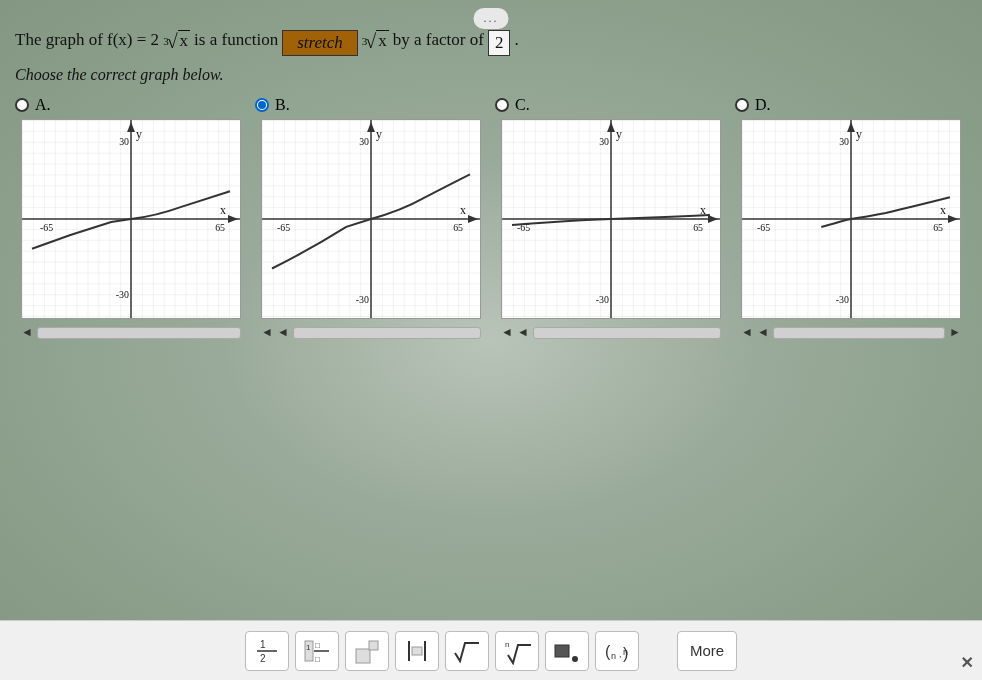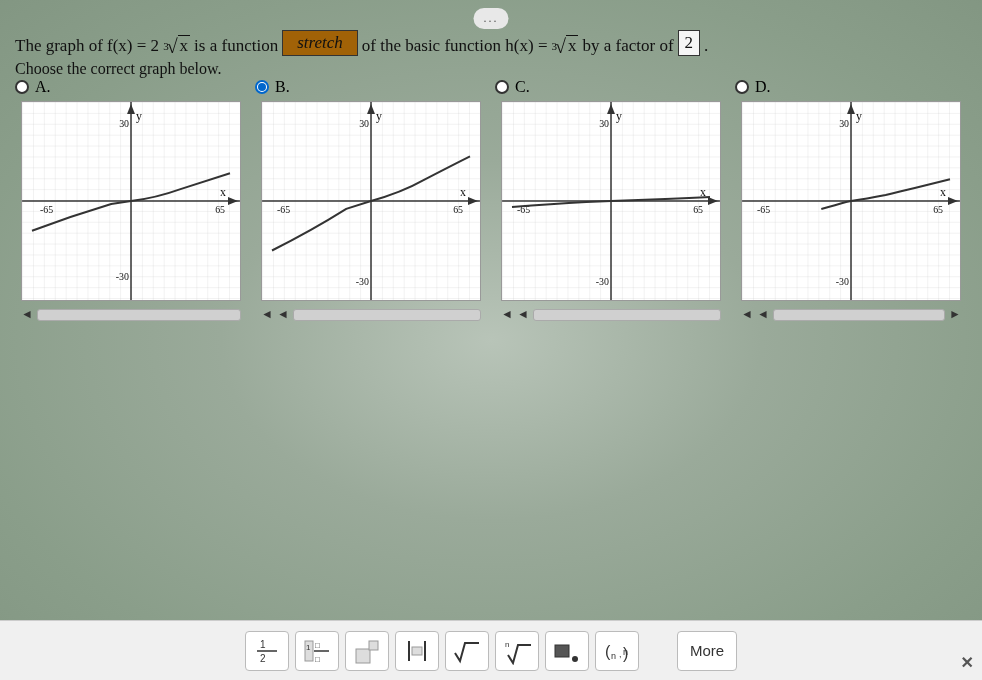--- a/index.html
+++ b/index.html
@@ -41,23 +41,23 @@
       left: 10px;
       right: 10px;
       bottom: 60px;
       background: transparent;
     }
 
     
     .problem-text {
       font-size: 17px;
       color: #111;
-      margin-bottom: 4px;
-      display: flex;
-      align-items: flex-end;
+      margin-bottom: 10px;
+      display: flex;
+      align-items: flex-start;
       flex-wrap: wrap;
       gap: 4px;
       padding: 0 5px;
     }
 
     .box-label {
       border: 1.5px solid #333;
       padding: 2px 14px;
       background: #a16207;
       font-style: italic;
@@ -68,20 +68,22 @@
       border: 1.5px solid #333;
       padding: 2px 6px;
       background: #f5f5f5;
       font-size: 17px;
     }
 
     .choose-text {
       font-size: 16px;
       color: #111;
       padding: 0 5px;
+      margin-bottom: 12px;
+      font-style: italic;
     }
 
     
     .graphs-row {
       display: flex;
       gap: 8px;
       padding: 0 5px;
       align-items: flex-start;
     }
 
@@ -252,21 +254,20 @@
 
   <div class="problem-text">
     <span>The graph of f(x) = 2</span>
     <span class="radical">
       <span class="index">3</span>
       <span class="rad-sym">√</span>
       <span class="radicand">x</span>
     </span>
     <span>is a function</span>
     <span class="box-label">stretch</span>
-    <span>of the basic function h(x) =</span>
     <span class="radical">
       <span class="index">3</span>
       <span class="rad-sym">√</span>
       <span class="radicand">x</span>
     </span>
     <span>by a factor of</span>
     <span class="box-num">2</span>.
   </div>
 
   <div class="choose-text">Choose the correct graph below.</div>

